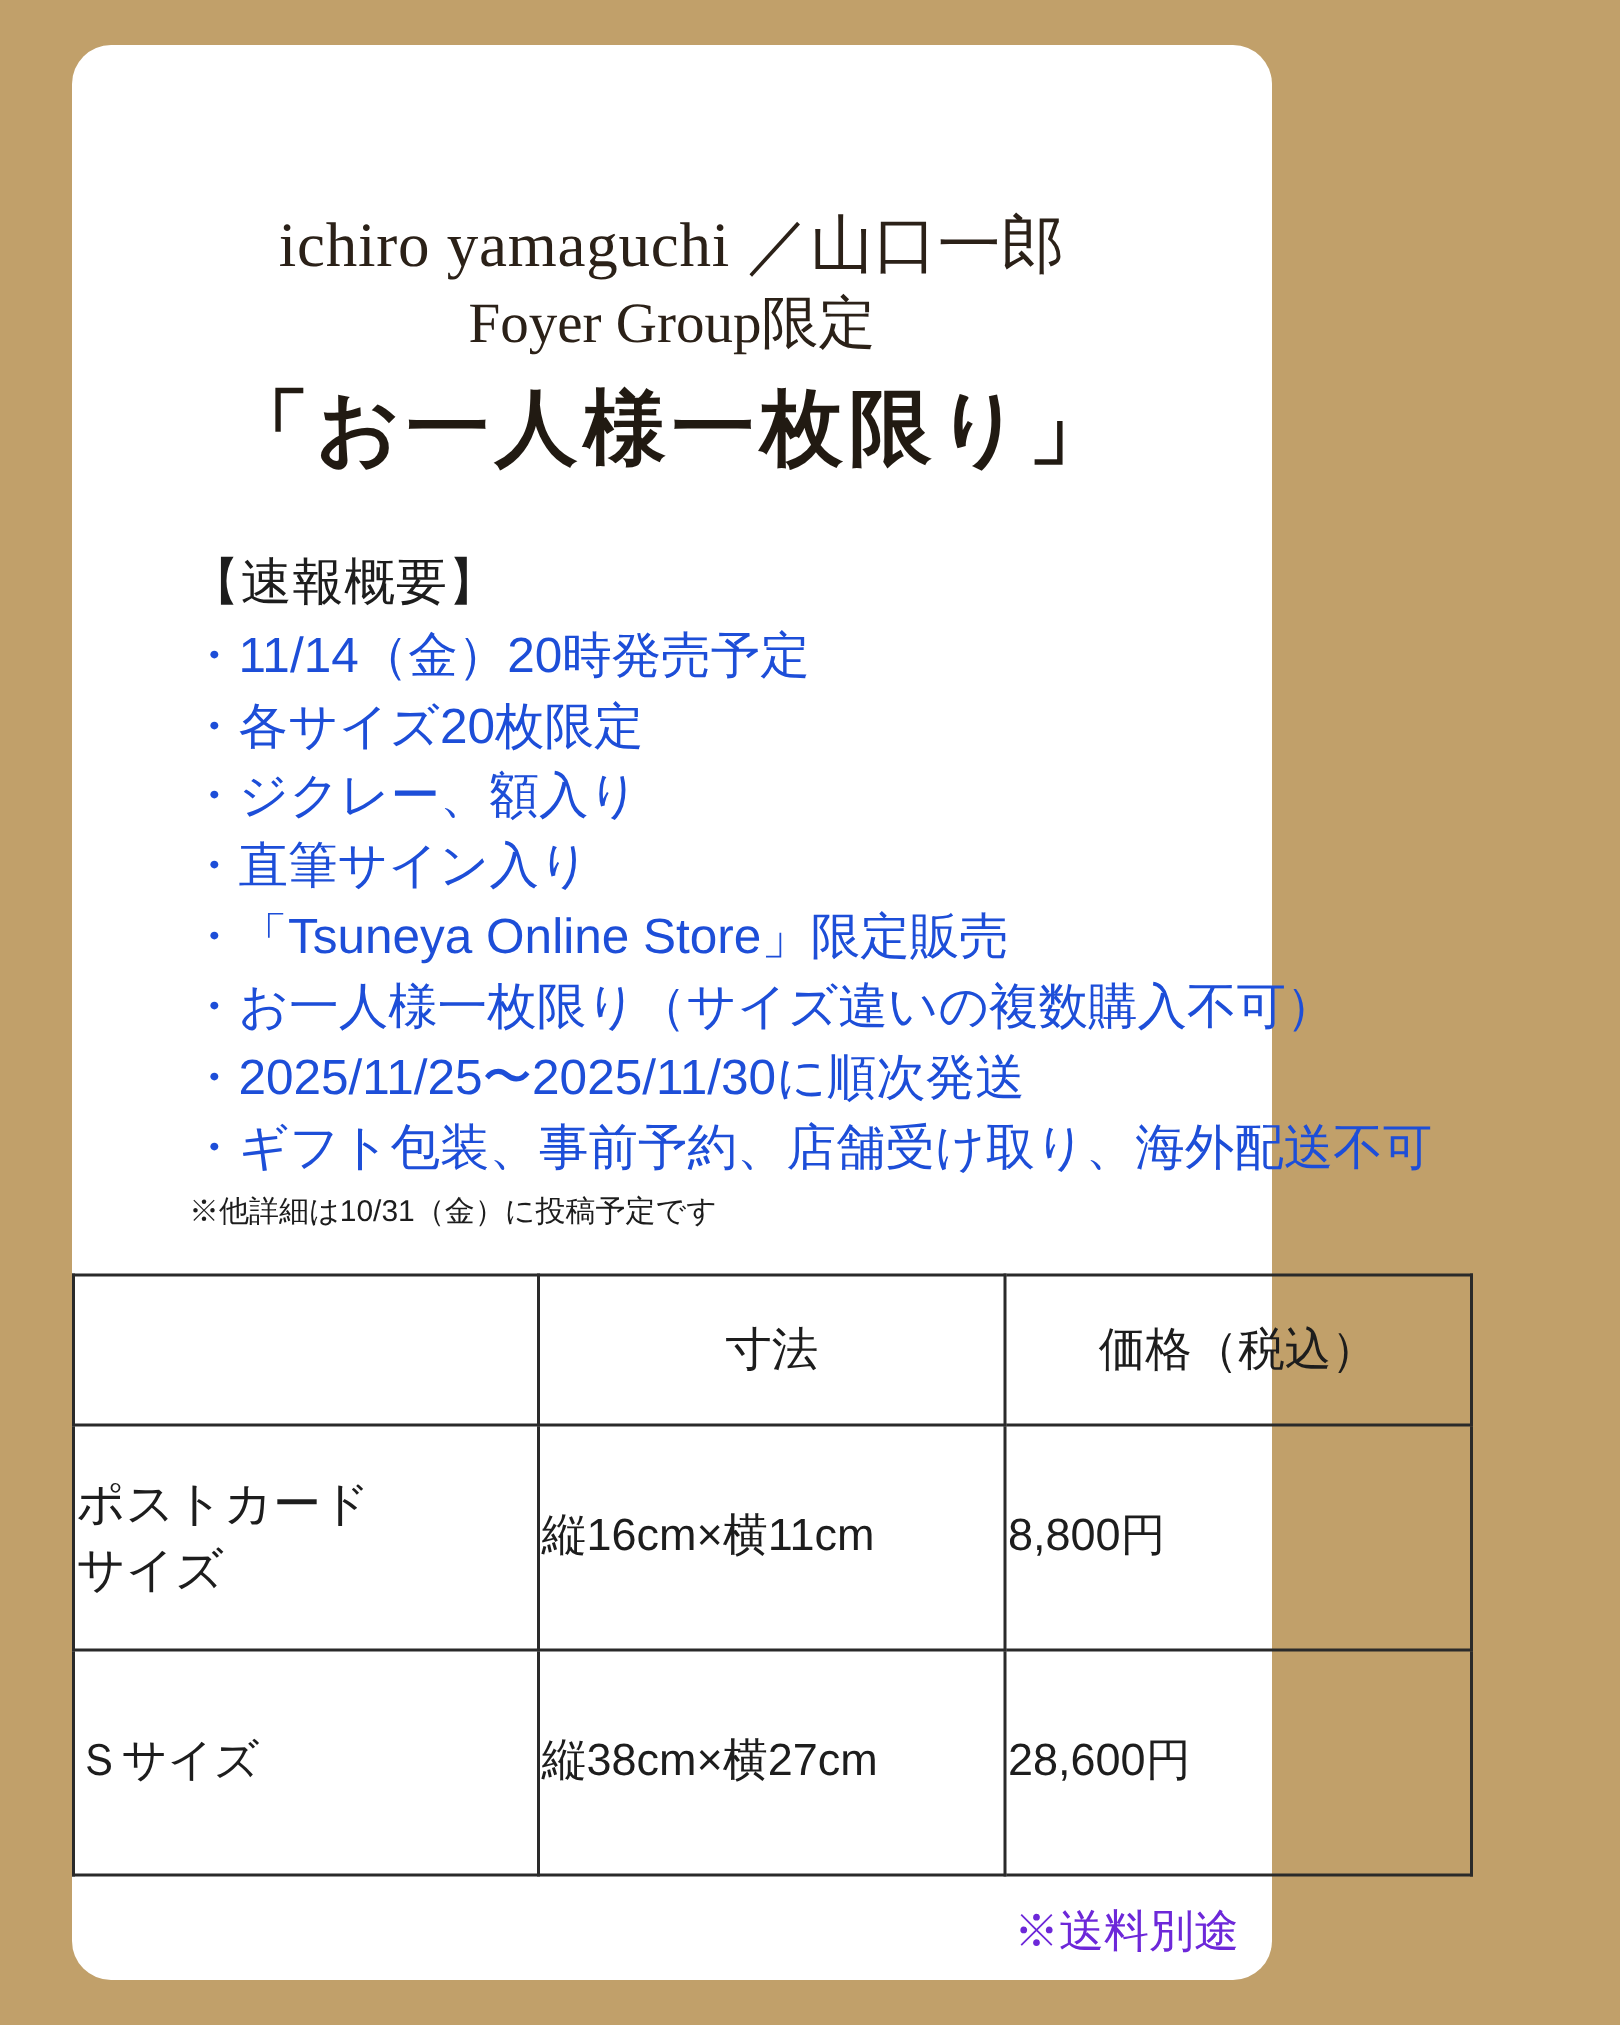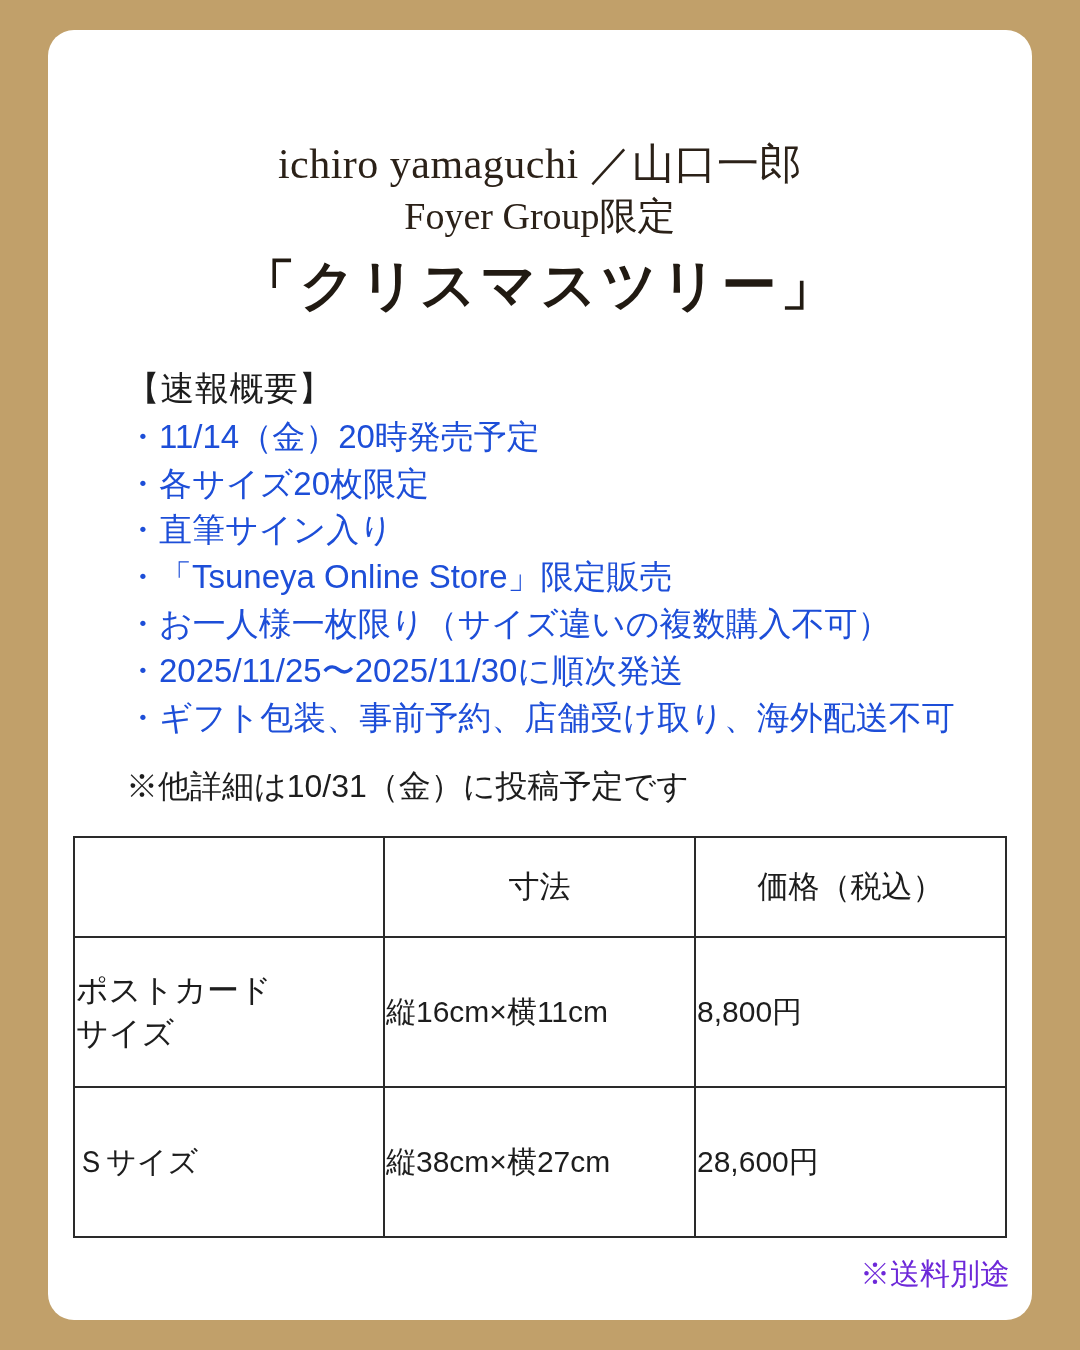--- a/index.html
+++ b/index.html
@@ -10,21 +10,21 @@
     width: 1080px;
     height: 1350px;
     background: #c1a06a;
     font-family: "Liberation Sans", sans-serif;
     overflow: hidden;
   }
   .card {
     position: absolute;
     left: 48px;
     top: 30px;
-    width: 984px;
+    width: 800px;
     height: 1290px;
     background: #ffffff;
     border-radius: 26px;
     box-sizing: border-box;
   }
   .title-block {
     text-align: center;
     padding-top: 110px;
   }
   .title-line1 {
@@ -62,24 +62,24 @@
     letter-spacing: 0.5px;
   }
   .bullet {
     font-size: 33px;
     color: #1d4ed8;
     line-height: 1.42;
     letter-spacing: 0px;
     white-space: nowrap;
   }
   .note {
-    font-size: 32px;
+    font-size: 20px;
     color: #1d1d1d;
     line-height: 1.5;
-    margin-top: 20px;
+    margin-top: 4px;
   }
   table.spec {
     margin: 26px auto 0 auto;
     width: 920px;
     border-collapse: collapse;
     table-layout: fixed;
   }
   table.spec td, table.spec th {
     border: 2px solid #2a2a2a;
     vertical-align: middle;
@@ -108,27 +108,28 @@
   .cell-two-line { font-size: 32px; }
 </style>
 </head>
 <body>
 
 <div class="card">
 
   <div class="title-block">
     <div class="title-line1">ichiro yamaguchi ／山口一郎</div>
     <div class="title-line2">Foyer Group限定</div>
-    <div class="title-line3">「クリスマスツリー」</div>
+    <div class="title-line3">「お一人様一枚限り」</div>
   </div>
 
   <div class="body-block">
     <div class="heading">【速報概要】</div>
     <div class="bullet">・11/14（金）20時発売予定</div>
     <div class="bullet">・各サイズ20枚限定</div>
+    <div class="bullet">・ジクレー、額入り</div>
     <div class="bullet">・直筆サイン入り</div>
     <div class="bullet">・「Tsuneya Online Store」限定販売</div>
     <div class="bullet">・お一人様一枚限り（サイズ違いの複数購入不可）</div>
     <div class="bullet">・2025/11/25〜2025/11/30に順次発送</div>
     <div class="bullet">・ギフト包装、事前予約、店舗受け取り、海外配送不可</div>
     <div class="note">※他詳細は10/31（金）に投稿予定です</div>
   </div>
 
   <table class="spec">
     <tbody>

